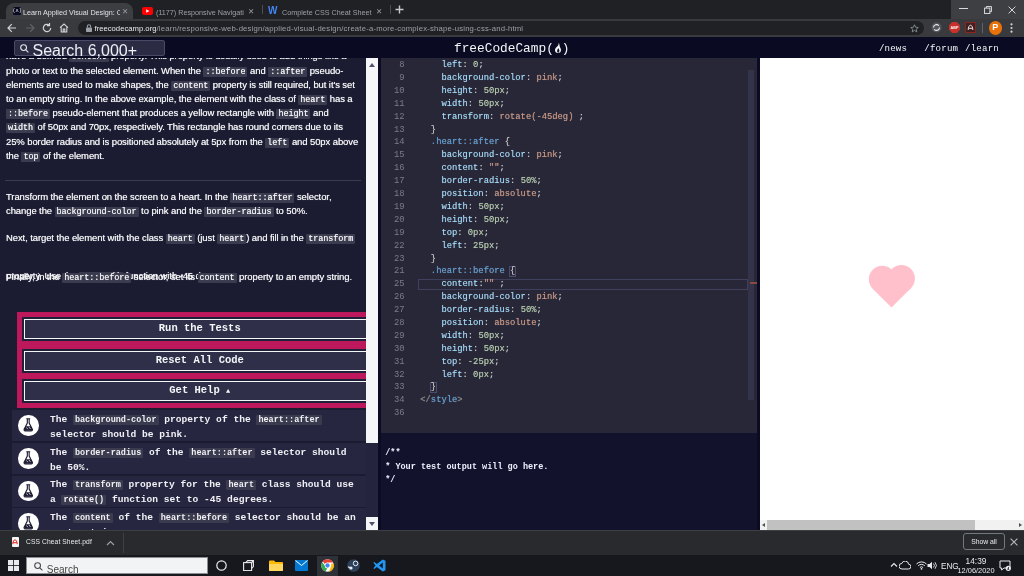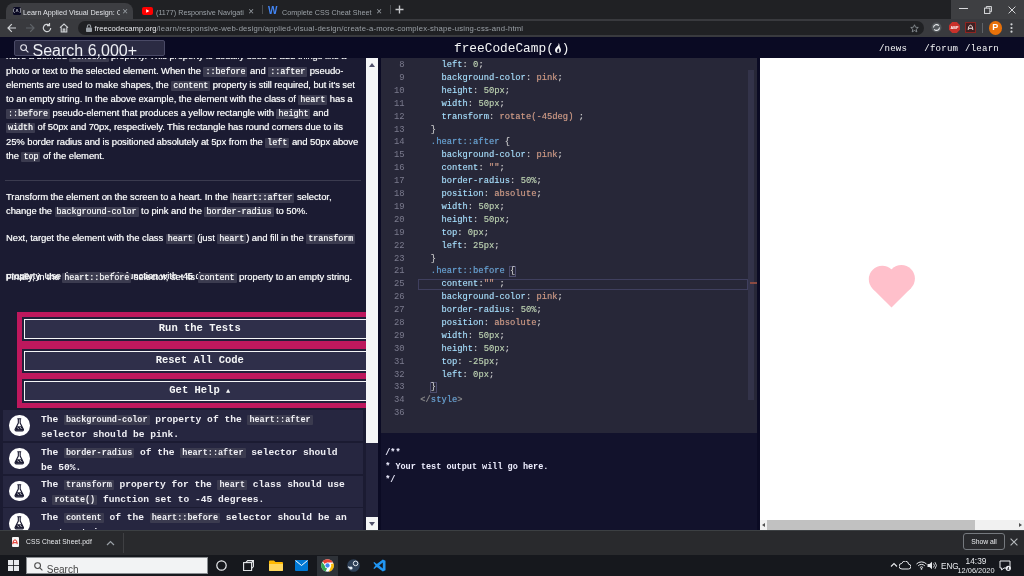--- a/index.html
+++ b/index.html
@@ -35,21 +35,21 @@
 
 
 .itxt { position:absolute; left:6px; font-size:9.5px; letter-spacing:-0.1px; line-height:14.2px; color:#f5f6f7; white-space:nowrap; text-shadow:0 0 0.7px rgba(245,246,247,0.85); }
 .itxt code, .ttxt code { font-family:"Liberation Mono", monospace; background:#3b3b4f; font-size:8.5px; padding:0 2px; border-radius:1px; }
 
 
 .fbtn { position:absolute; left:3px; width:365.5px; height:34px; background:#20203a; border:5px solid #be185d;margin-left:14px; }
 .fbtn > div { position:absolute; left:2px; right:2px; top:2px; bottom:2px; border:1px solid #f5f6f7; background:#2f2f4a; color:#f5f6f7; font-family:"Liberation Mono", monospace; font-size:10.5px; font-weight:700; text-align:center; line-height:16px; }
 
 
-.titem { position:absolute; left:3px; width:360px; height:31px; background:#262640; }
+.titem { position:absolute; left:12px; width:360px; height:31px; background:#262640; }
 .ticon { position:absolute; left:6px; top:5px; width:20.5px; height:20.5px; border-radius:50%; background:#fff; }
 .ttxt { position:absolute; left:37.9px; top:2.8px; font-family:"Liberation Mono", monospace; font-size:9.6px; font-weight:600; line-height:13.7px; color:#f0f0f5; white-space:nowrap; }
 
 
 .row { height:12.9px; position:relative; }
 .row .ln { position:absolute; left:0; top:0; width:23.6px; text-align:right; font-family:"Liberation Mono", monospace; font-size:8.8px; color:#7b7b8e; line-height:12.9px; }
 .row .cd { position:absolute; left:39.3px; top:0; font-family:"Liberation Mono", monospace; font-size:8.8px; line-height:12.9px; white-space:pre; color:#d4d4d4; text-shadow:0 0 0.7px rgba(255,255,255,0.45); }
 .p { color:#9cdcfe; } .n { color:#b5cea8; } .v { color:#ce9178; } .s { color:#569cd6; }
 .w { color:#cccccc; } .g { color:#808080; }
 

